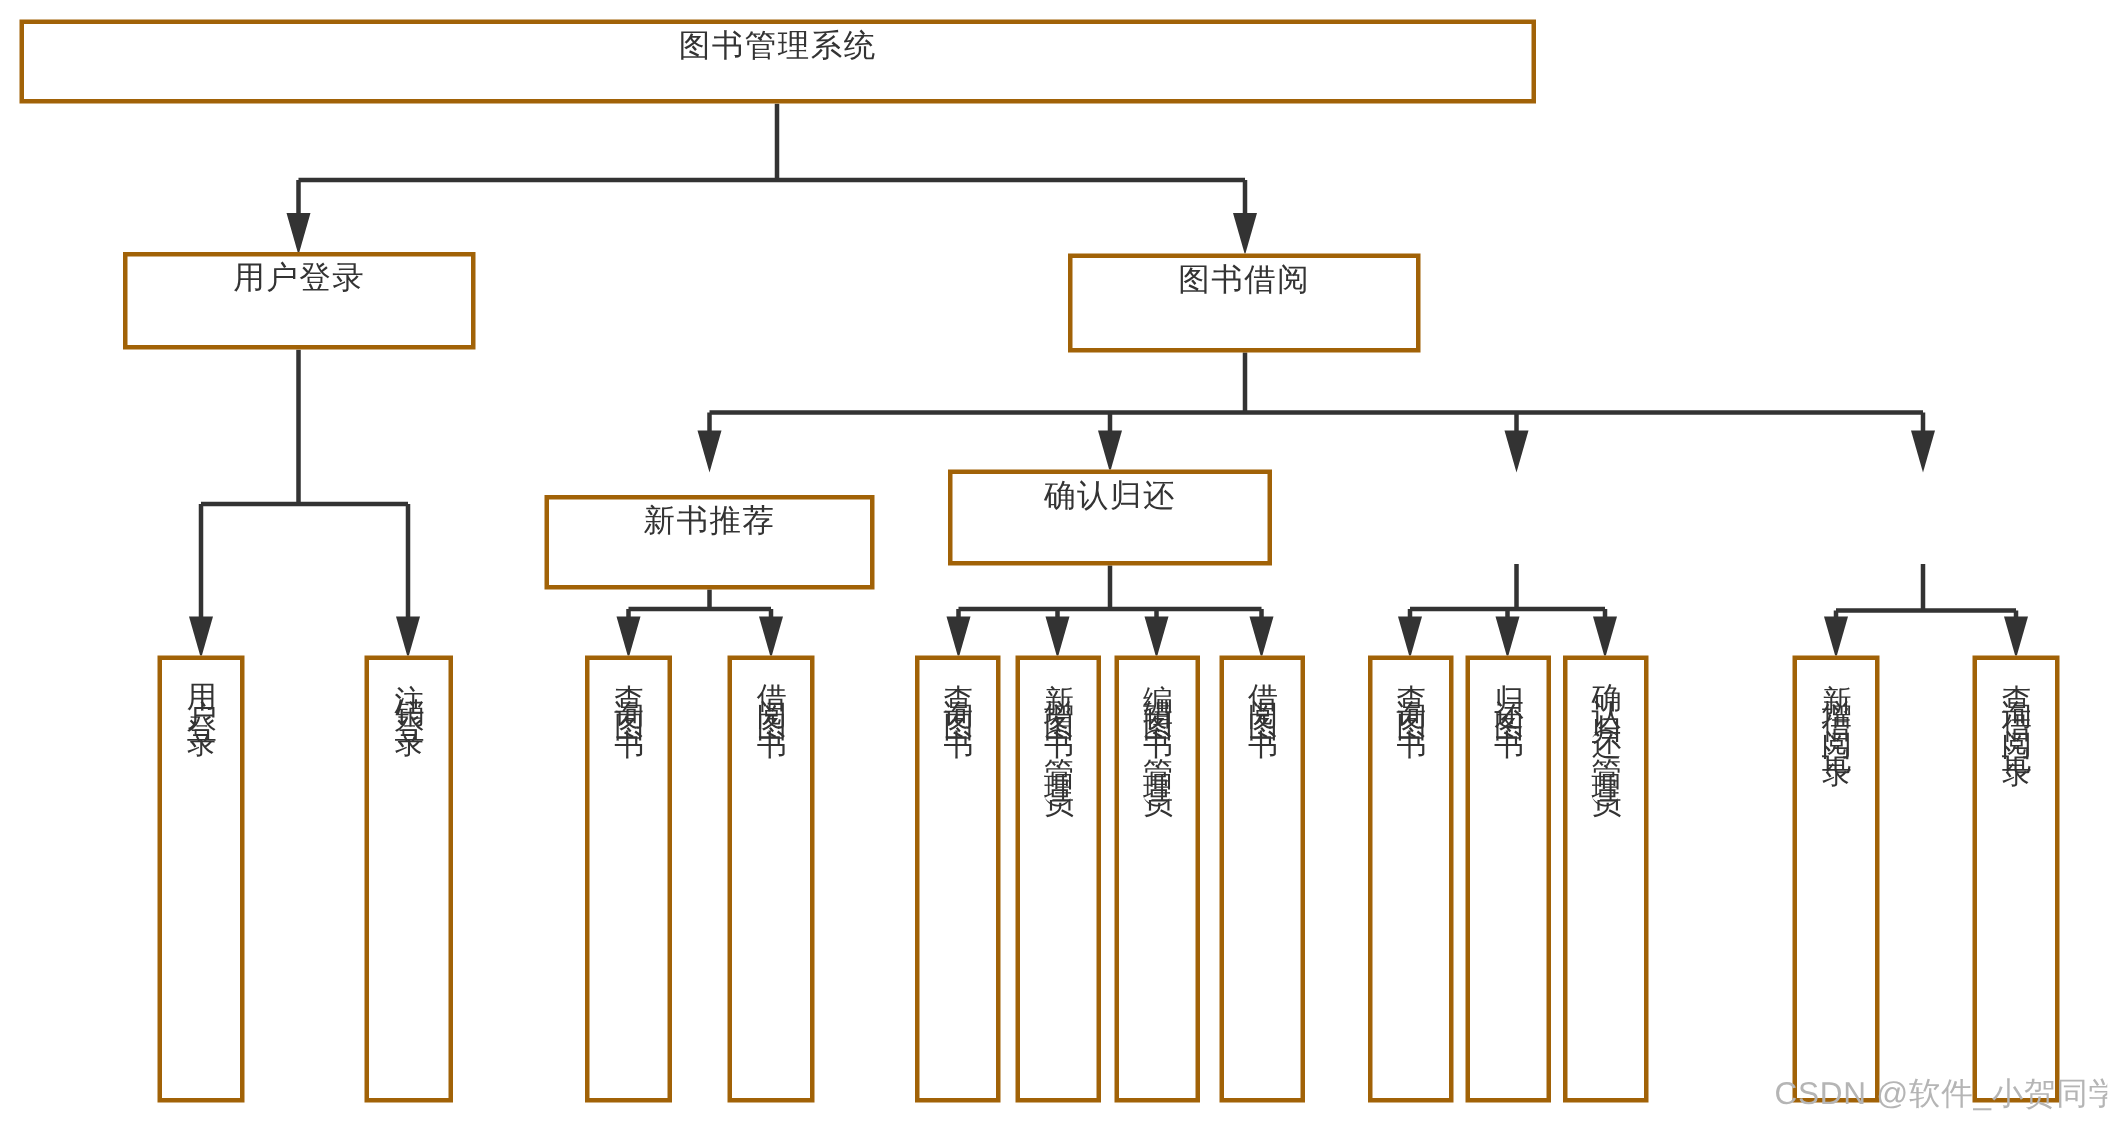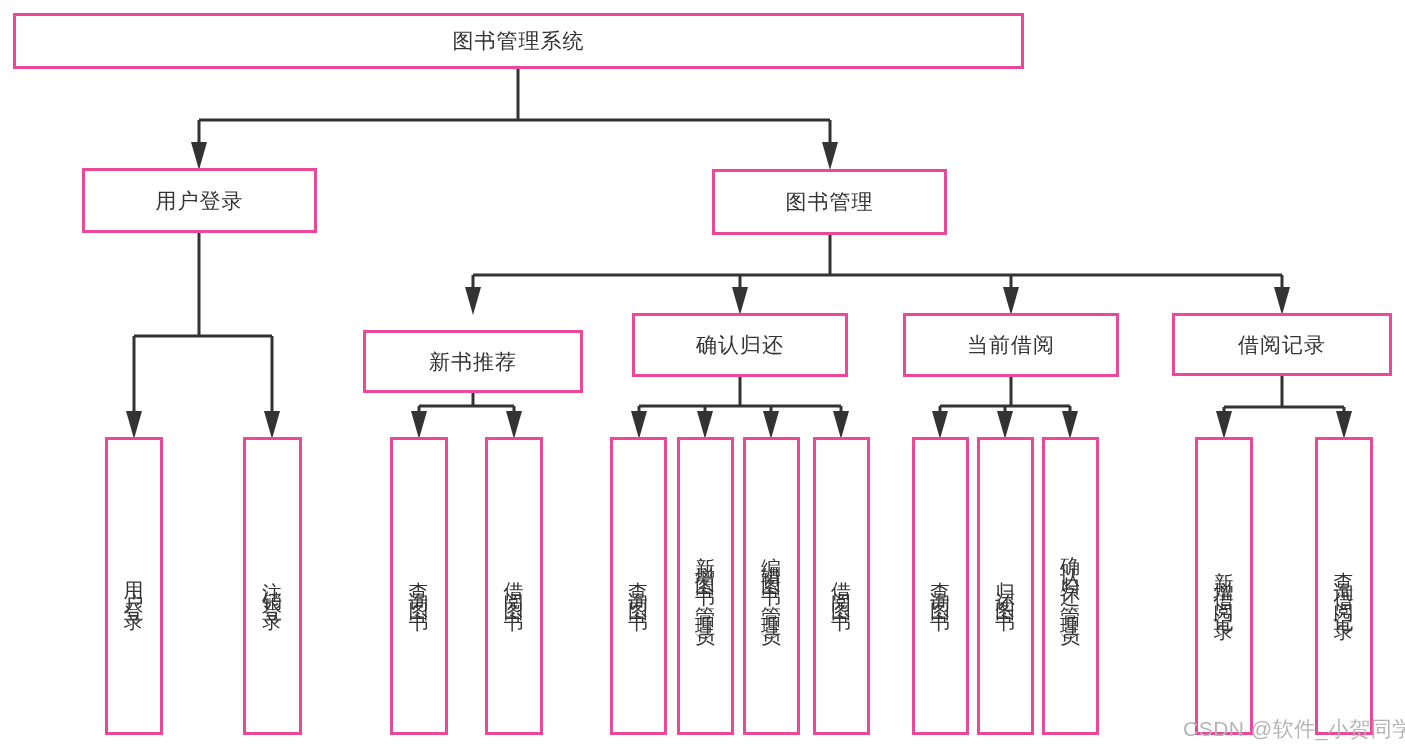--- a/index.html
+++ b/index.html
@@ -13,23 +13,22 @@
   }
   .wires {
     position: absolute;
     left: 0; top: 0;
     width: 1405px; height: 747px;
   }
   .node {
     position: absolute;
     box-sizing: border-box;
     background: #ffffff;
-    border: 3px solid #ec4899;
+    border: 3px solid #a16207;
     display: flex;
-    align-items: center;
     justify-content: center;
     color: #333333;
   }
   .node.h .lbl {
     font-size: 21px;
     letter-spacing: 1px;
     white-space: nowrap;
   }
   .node.v .lbl {
     writing-mode: vertical-rl;
@@ -120,34 +119,28 @@
   </svg>
 
   <div class="node h" style="left:13px;top:13px;width:1011px;height:56px">
     <span class="lbl">图书管理系统</span>
   </div>
 
   <div class="node h" style="left:82px;top:168px;width:235px;height:65px">
     <span class="lbl">用户登录</span>
   </div>
   <div class="node h" style="left:712px;top:169px;width:235px;height:66px">
-    <span class="lbl">图书管理</span>
+    <span class="lbl">图书借阅</span>
   </div>
 
   <div class="node h" style="left:363px;top:330px;width:220px;height:63px">
     <span class="lbl">新书推荐</span>
   </div>
   <div class="node h" style="left:632px;top:313px;width:216px;height:64px">
     <span class="lbl">确认归还</span>
-  </div>
-  <div class="node h" style="left:903px;top:313px;width:216px;height:64px">
-    <span class="lbl">当前借阅</span>
-  </div>
-  <div class="node h" style="left:1172px;top:313px;width:220px;height:63px">
-    <span class="lbl">借阅记录</span>
   </div>
 
   <div class="node v" style="left:105px;top:437px;width:58px;height:298px">
     <span class="lbl">用户登录</span>
   </div>
   <div class="node v" style="left:243px;top:437px;width:59px;height:298px">
     <span class="lbl">注销登录</span>
   </div>
 
   <div class="node v" style="left:390px;top:437px;width:58px;height:298px">

